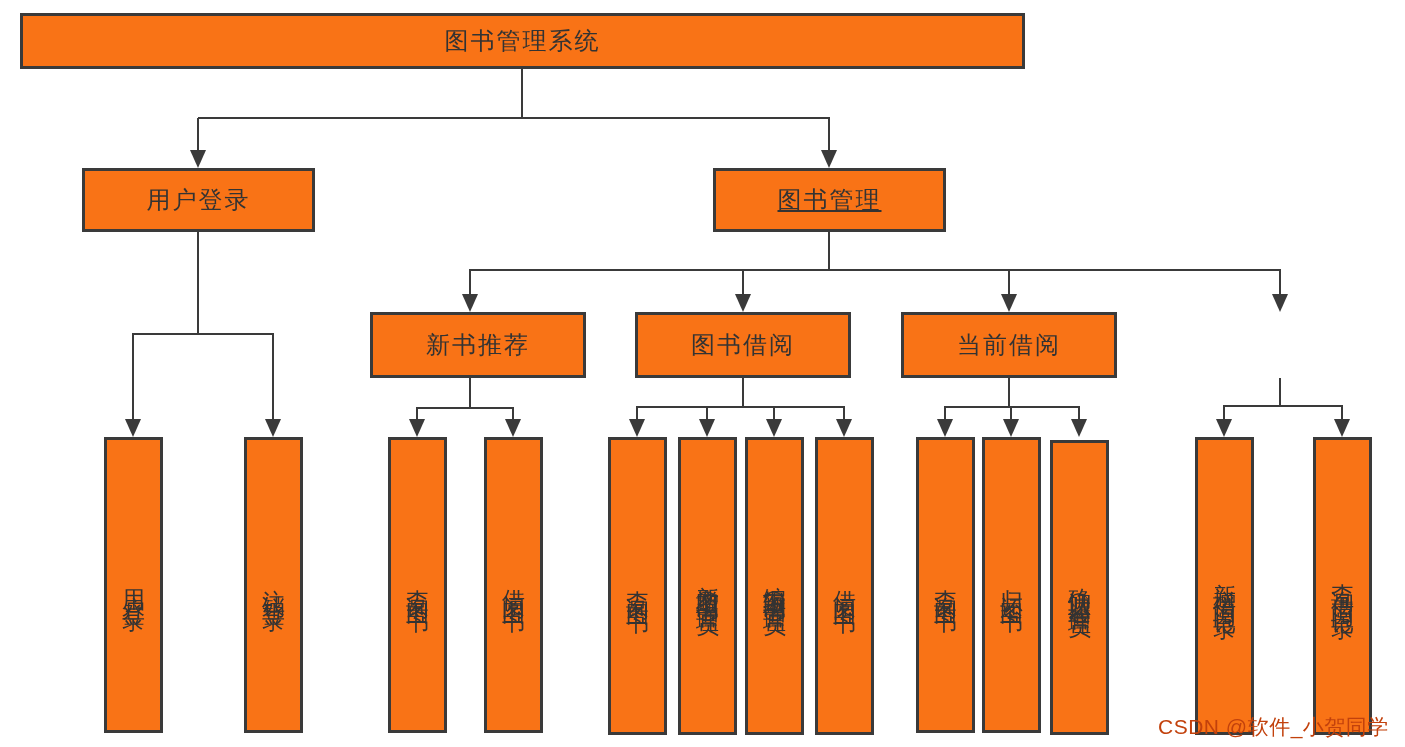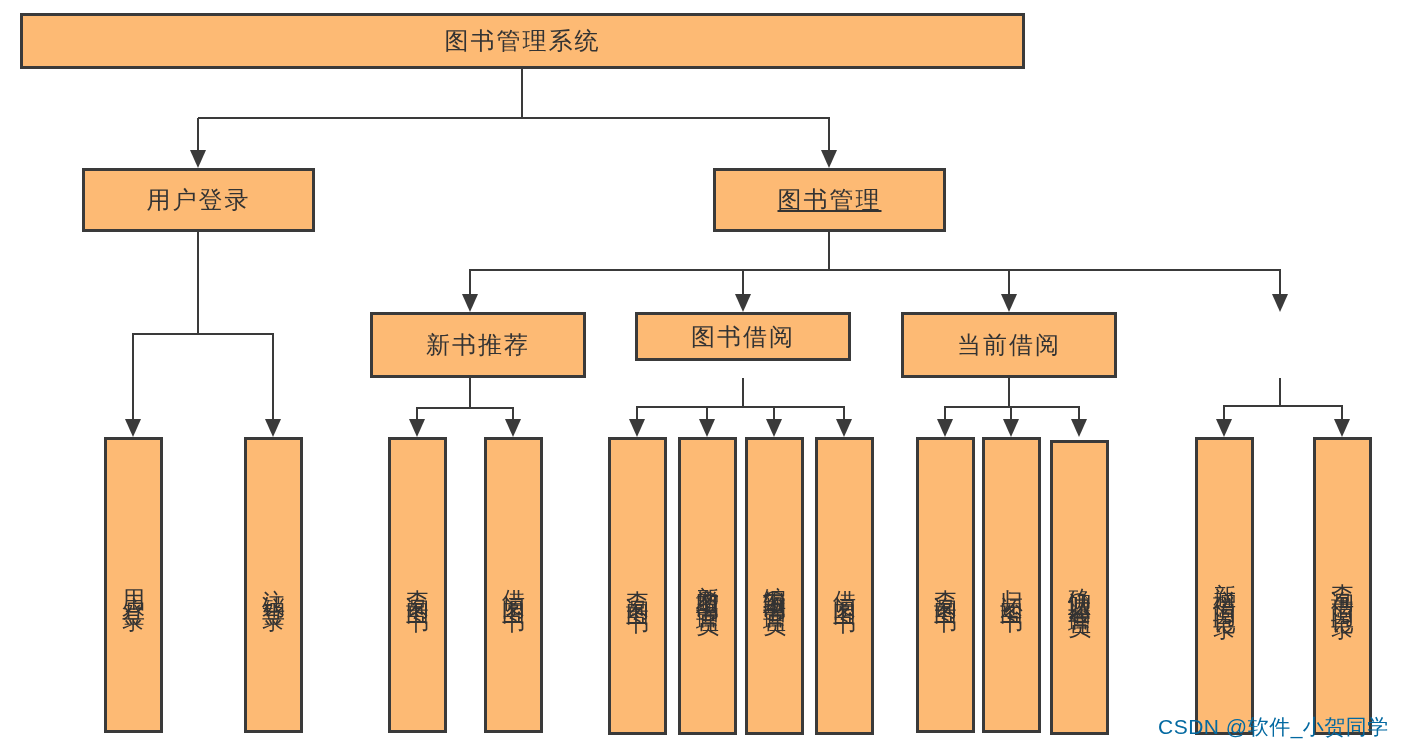--- a/index.html
+++ b/index.html
@@ -7,21 +7,21 @@
     position:relative;
     width:1405px;height:747px;
     background:#ffffff;
     font-family:"Liberation Sans","DejaVu Sans",sans-serif;
     color:#333333;
     overflow:hidden;
   }
   .node{
     position:absolute;
     border:3px solid #3a3a3a;
-    background:#fdba74;
+    background:#f97316;
     display:flex;
     align-items:center;
     justify-content:center;
     box-sizing:border-box;
   }
   .hlabel{
     font-size:24px;
     letter-spacing:2px;
     white-space:nowrap;
     color:#333333;
@@ -89,21 +89,21 @@
   <div class="vline" style="left:742px;top:270px;height:26px;"></div>
   <div class="arr" style="left:735px;top:294px;"></div>
   <div class="vline" style="left:1008px;top:270px;height:26px;"></div>
   <div class="arr" style="left:1001px;top:294px;"></div>
   <div class="vline" style="left:1279px;top:270px;height:26px;"></div>
   <div class="arr" style="left:1272px;top:294px;"></div>
 
   <div class="node" style="left:370px;top:312px;width:216px;height:66px;">
     <span class="hlabel">新书推荐</span>
   </div>
-  <div class="node" style="left:635px;top:312px;width:216px;height:49px;">
+  <div class="node" style="left:635px;top:312px;width:216px;height:66px;">
     <span class="hlabel">图书借阅</span>
   </div>
   <div class="node" style="left:901px;top:312px;width:216px;height:66px;">
     <span class="hlabel">当前借阅</span>
   </div>
 
   <div class="vline" style="left:469px;top:378px;height:31px;"></div>
   <div class="hline" style="left:416px;top:407px;width:98px;"></div>
   <div class="vline" style="left:416px;top:408px;height:13px;"></div>
   <div class="arr" style="left:409px;top:419px;"></div>
@@ -174,15 +174,15 @@
     <span class="vtext" style="letter-spacing:4px;">确认归还（管理员）</span>
   </div>
 
   <div class="node" style="left:1195px;top:437px;width:59px;height:298px;">
     <span class="vtext">新增借阅记录</span>
   </div>
   <div class="node" style="left:1313px;top:437px;width:59px;height:298px;">
     <span class="vtext">查询借阅记录</span>
   </div>
 
-  <div id="watermark" style="color: #0369a1;">CSDN @软件_小贺同学</div>
+  <div id="watermark" style="color: #c2410c;">CSDN @软件_小贺同学</div>
 
 </div>
 
 </body></html>

